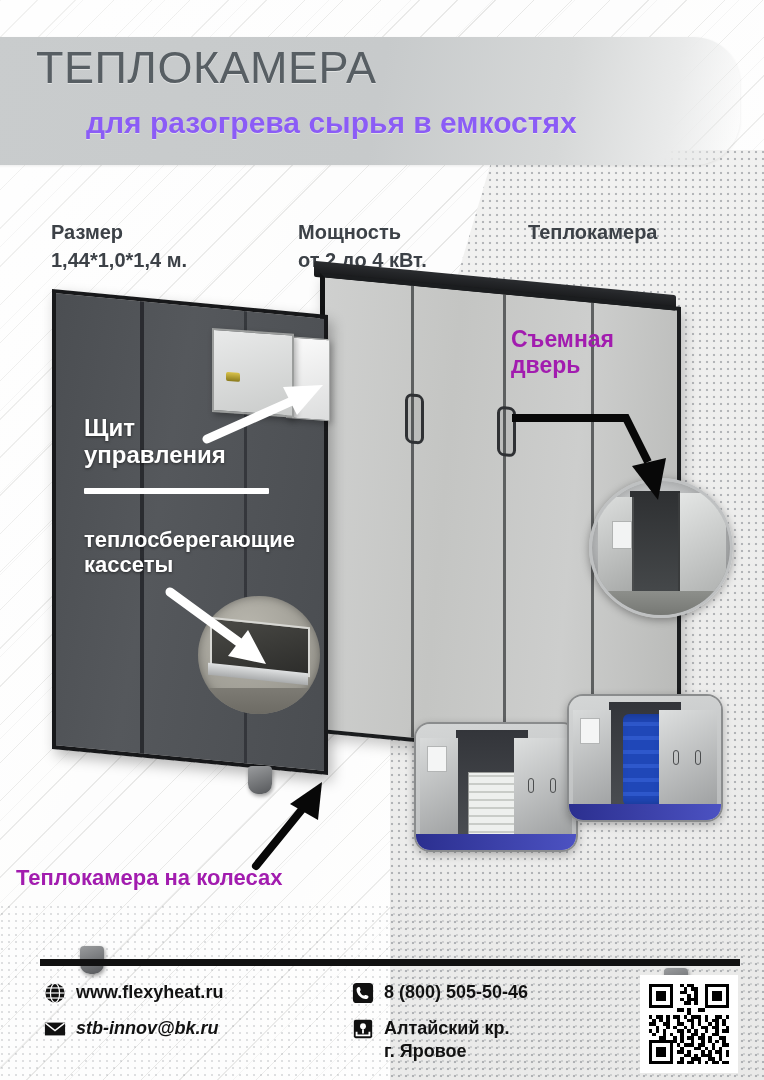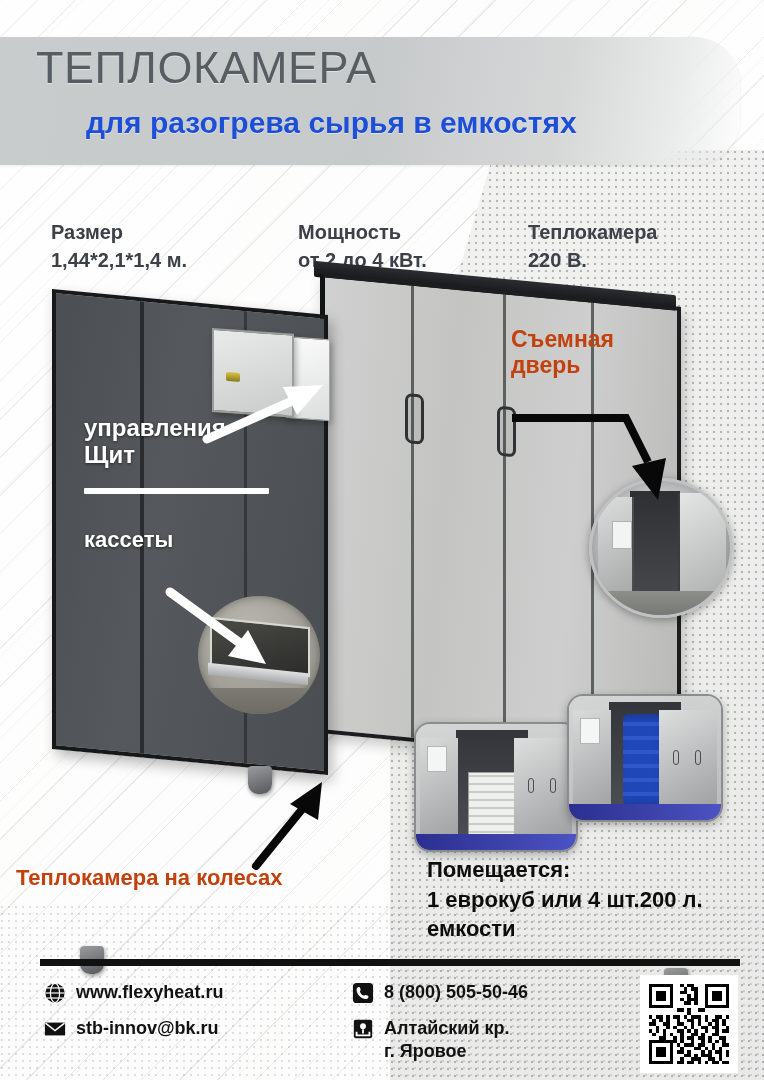--- a/index.html
+++ b/index.html
@@ -42,21 +42,21 @@
   }
   .banner-title{
     position:absolute;left:36px;top:45px;
     font-size:45px;font-weight:normal;letter-spacing:.5px;
     color:#575e63;line-height:1;
     text-shadow:0 1px 0 rgba(255,255,255,.45);
   }
   .banner-sub{
     position:absolute;left:86px;top:108px;
     font-size:30px;font-weight:bold;
-    color:#1d4ed8;line-height:1;
+    color:#8b5cf6;line-height:1;
     text-shadow:0 1px 0 rgba(255,255,255,.45);
   }
 
   
   .specs{position:absolute;left:0;top:218px;width:764px;height:70px;}
   .spec{position:absolute;color:#3c4147;font-weight:bold;font-size:20px;line-height:28px;}
   .spec .v{display:block;font-size:20px;}
   .spec-0{left:51px;top:0;}
   .spec-1{left:298px;top:0;}
   .spec-2{left:528px;top:0;}
@@ -166,38 +166,38 @@
   .ins-dark{position:absolute;left:40px;top:6px;width:72px;height:110px;background:linear-gradient(180deg,#33353a,#4b4e52);}
   .ins-cabR{position:absolute;right:4px;top:14px;width:58px;height:104px;background:linear-gradient(150deg,#dddfdf,#9b9d9e);}
   .ins-cabR .hd{position:absolute;top:40px;width:4px;height:13px;border:1px solid #4b4d4e;border-radius:3px;}
   .ins-blue{position:absolute;left:0;bottom:0;width:100%;height:16px;background:linear-gradient(90deg,#2b2f8f,#4c52c2);}
   .ibc{position:absolute;left:52px;top:48px;width:54px;height:66px;background:repeating-linear-gradient(0deg,#eef0ee 0 6px,#c9ccc8 6px 8px),#e3e5e2;border:1px solid #9a9c99;}
   .drum{position:absolute;left:54px;top:18px;width:52px;height:92px;border-radius:6px;background:repeating-linear-gradient(0deg,#1f47b8 0 10px,#2e58cc 10px 14px);box-shadow:inset -8px 0 12px rgba(0,0,0,.35);}
 
   
   .ann{position:absolute;font-weight:bold;line-height:1.12;}
   .ann-white{color:#ffffff;text-shadow:0 1px 3px rgba(0,0,0,.55);}
-  .ann-black{color:#c2410c;}
+  .ann-black{color:#a21caf;}
 
   .lbl-shield{left:84px;top:415px;font-size:24px;}
   .rule-white{position:absolute;left:84px;top:488px;width:185px;height:6px;background:#fff;border-radius:1px;}
   .lbl-cassette{left:84px;top:528px;font-size:22px;}
   .lbl-door{left:511px;top:327px;font-size:23px;}
   .lbl-wheels{left:16px;top:866px;font-size:22px;}
   .lbl-fits{left:427px;top:855px;font-size:22px;color:#0d0d0d;font-weight:bold;line-height:1.35;width:330px;}
 
   svg.arrow{position:absolute;overflow:visible;}
 
   
   .divider{position:absolute;left:40px;top:959px;width:700px;height:7px;background:#111;}
   .footer{position:absolute;left:0;top:975px;width:764px;height:105px;padding-left:38px;}
   .fitem{position:absolute;display:flex;align-items:flex-start;gap:10px;}
   .fitem .txt{font-size:18px;font-weight:bold;color:#121212;line-height:1.25;}
   .f-www{left:44px;top:6px;}
-  .f-mail{left:44px;top:42px;}
+  .f-mail{left:44px;top:42px;font-style:italic;}
   .f-phone{left:352px;top:6px;}
   .f-addr{left:352px;top:42px;}
   .ico{width:22px;height:22px;flex:0 0 22px;display:block;margin-top:1px;}
   .qr{position:absolute;left:640px;top:975px;width:98px;height:98px;background:#fff;padding:5px;box-sizing:border-box;}
   .qr svg{display:block;width:100%;height:100%;}
 </style>
 </head>
 <body>
 
 <div class="poster">
@@ -206,29 +206,28 @@
   <div class="bg-dots"></div>
   <div class="bg-dots2"></div>
 
   <div class="banner"></div>
   <div class="banner-title">ТЕПЛОКАМЕРА</div>
   <div class="banner-sub">для разогрева сырья в емкостях</div>
 
   <div class="specs">
     <div class="spec spec-0">
       <span>Размер</span>
-      <span class="v">1,44*2,1*1,4 м.</span>
+      <span class="v">1,44*1,0*1,4 м.</span>
     </div>
     <div class="spec spec-1">
       <span>Мощность</span>
       <span class="v">от 2 до 4 кВт.</span>
     </div>
     <div class="spec spec-2">
       <span>Теплокамера</span>
-      <span class="v">220 В.</span>
     </div>
   </div>
 
   <div class="chamber">
     <div class="topcap"></div>
     <div class="face-right">
       <div class="seam s1"></div>
       <div class="seam s2"></div>
       <div class="seam s3"></div>
       <div class="handle h1"></div>
@@ -283,31 +282,32 @@
         <div class="b"></div>
       </div>
     <div class="ins-cabR">
       <div class="hd" style="left:14px"></div>
       <div class="hd" style="left:36px"></div>
     </div>
     <div class="ins-blue"></div>
   </div>
 
   <div class="ann ann-white lbl-shield">
+    <div>Щит</div>
     <div>управления</div>
-    <div>Щит</div>
   </div>
   <div class="rule-white"></div>
 
   <svg class="arrow" style="left:205px;top:385px;width:130px;height:60px" viewBox="0 0 130 60">
     <path d="M2 54 L96 12" stroke="#ffffff" stroke-width="9" fill="none" stroke-linecap="round"></path>
     <path d="M118 0 L92 30 L78 2 Z" fill="#ffffff"></path>
   </svg>
 
   <div class="ann ann-white lbl-cassette">
+    <div>теплосберегающие</div>
     <div>кассеты</div>
   </div>
 
   <svg class="arrow" style="left:166px;top:588px;width:110px;height:80px" viewBox="0 0 110 80">
     <path d="M4 4 L78 58" stroke="#ffffff" stroke-width="9" fill="none" stroke-linecap="round"></path>
     <path d="M100 76 L62 68 L82 42 Z" fill="#ffffff"></path>
   </svg>
 
   <div class="ann ann-black lbl-door">
     <div>Съемная</div>
@@ -318,25 +318,20 @@
     <path d="M4 30 L118 30 L140 74" stroke="#080808" stroke-width="8" fill="none" stroke-linejoin="miter"></path>
     <path d="M150 112 L124 78 L158 70 Z" fill="#080808"></path>
   </svg>
 
   <div class="ann ann-black lbl-wheels">Теплокамера на колесах</div>
   <svg class="arrow" style="left:248px;top:780px;width:90px;height:90px" viewBox="0 0 90 90">
     <path d="M8 86 L60 22" stroke="#080808" stroke-width="8" fill="none" stroke-linecap="round"></path>
     <path d="M74 2 L70 40 L42 24 Z" fill="#080808"></path>
   </svg>
 
-  <div class="ann lbl-fits">
-    <div>Помещается:</div>
-    <div>1 еврокуб или 4 шт.200 л.</div>
-    <div>емкости</div>
-  </div>
 
   <div class="divider"></div>
   <div class="footer">
 
     <div class="fitem f-www">
       <svg class="ico" viewBox="0 0 24 24">
         <circle cx="12" cy="12" r="10.5" fill="#111"></circle>
         <g stroke="#fff" stroke-width="1.3" fill="none">
           <ellipse cx="12" cy="12" rx="5" ry="10.5"></ellipse>
           <line x1="1.5" y1="12" x2="22.5" y2="12"></line>

